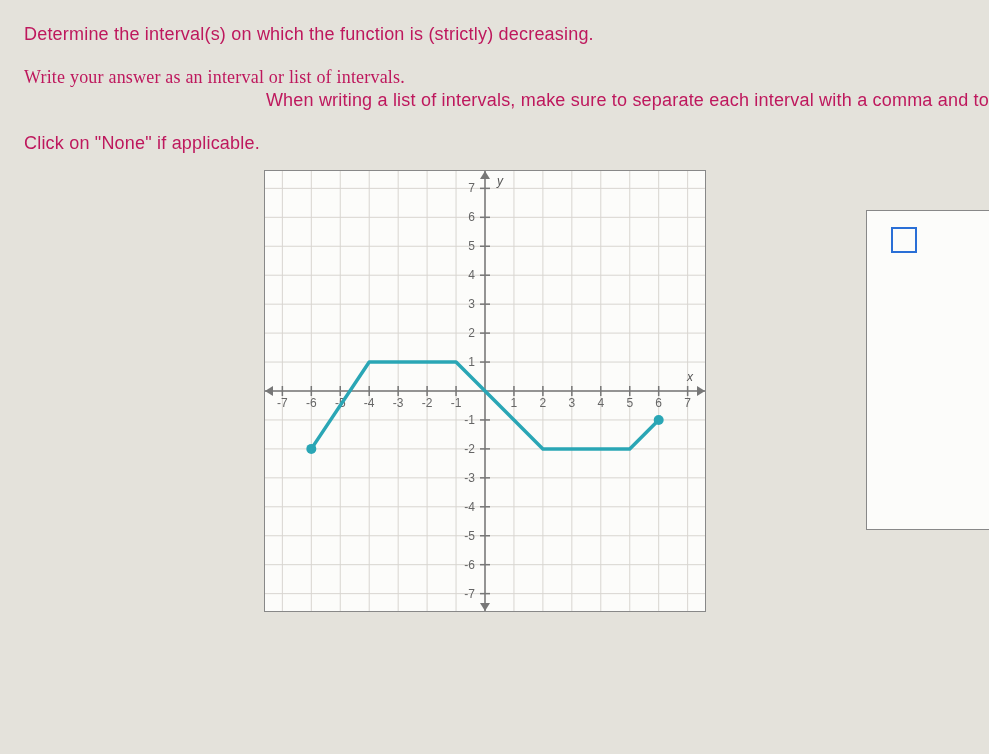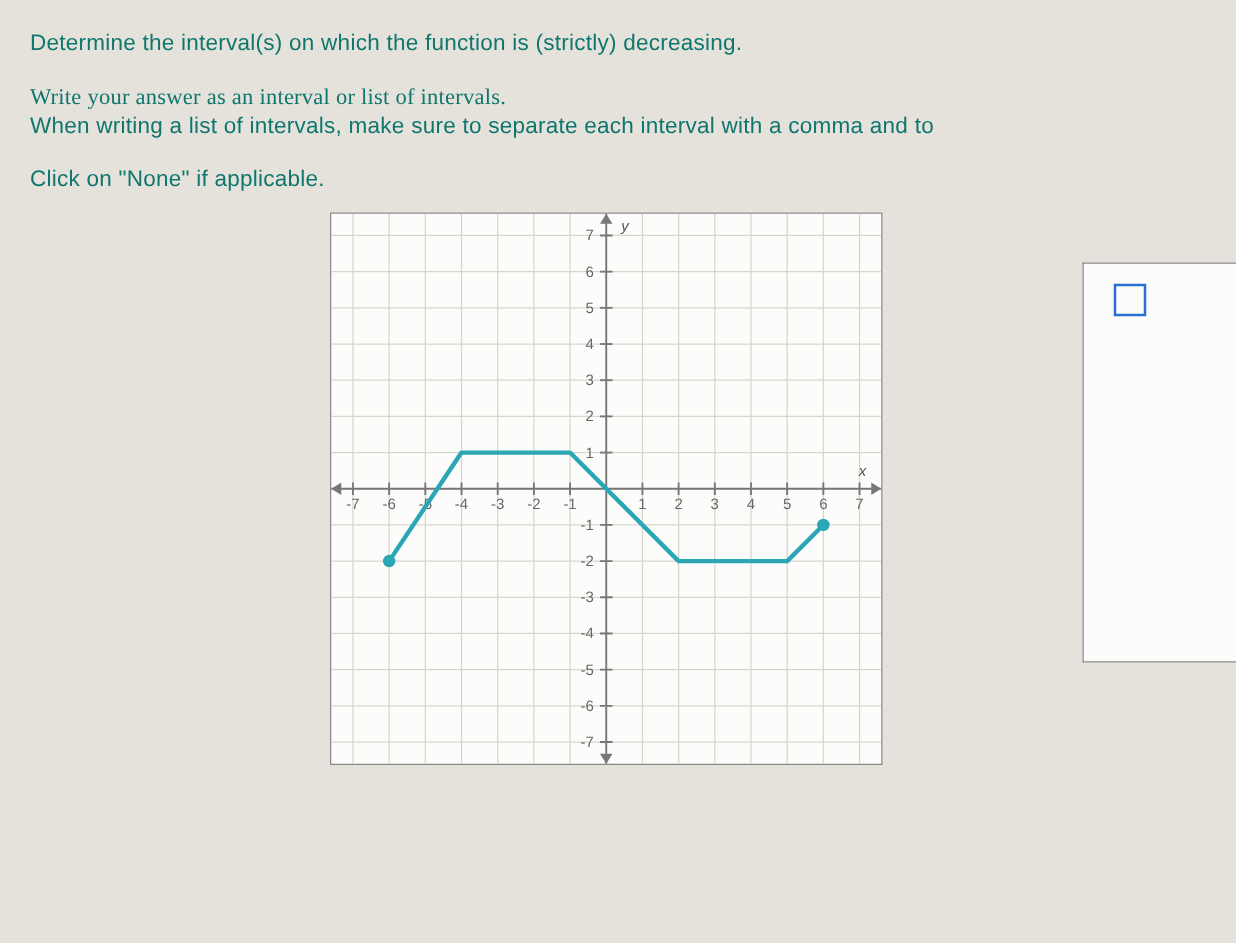--- a/index.html
+++ b/index.html
@@ -9,26 +9,26 @@
     font-family: Verdana, Geneva, sans-serif;
     color: #333;
     width: 989px;
     height: 754px;
     box-sizing: border-box;
     overflow: hidden;
   }
   .question p {
     margin: 0 0  0;
     font-size: 18px;
-    color: #0f766e;
+    color: #be185d;
     letter-spacing: 0.2px;
   }
   .question .line1 { margin-bottom: 22px; }
   .question .line2 { margin-bottom: 2px; font-family: Liberation Serif, serif; }
-  .question .line3 { margin-bottom: 22px; }
+  .question .line3 { margin-bottom: 22px; text-align: right; }
   .question .line4 { margin-bottom: 16px; }
   .content-row {
     display: flex;
     align-items: flex-start;
     margin-top: 10px;
   }
   .chart-wrap {
     margin-left: 240px;
     border: 1px solid #888;
     width: 440px;

